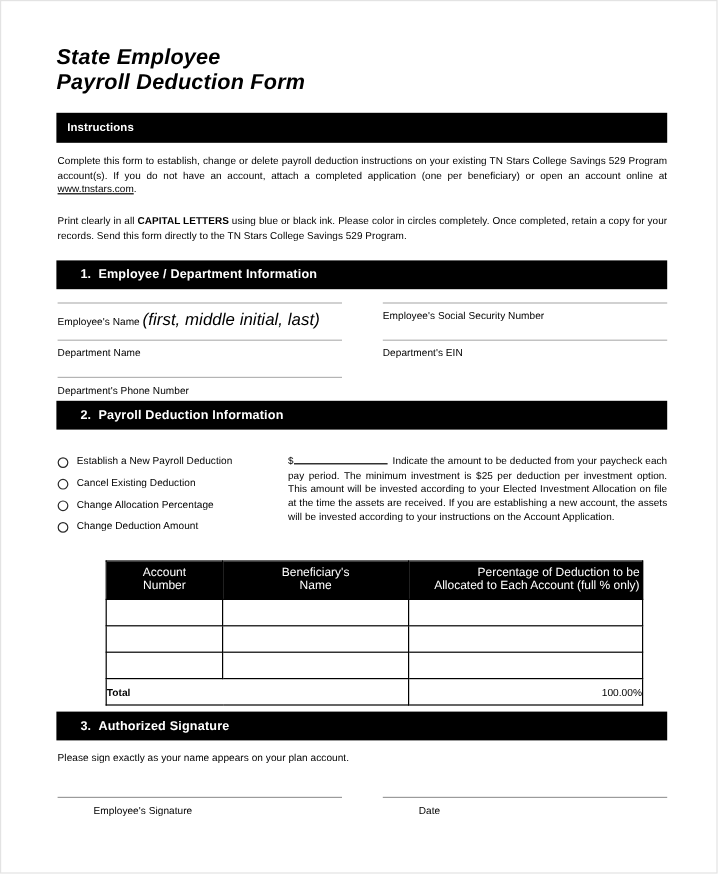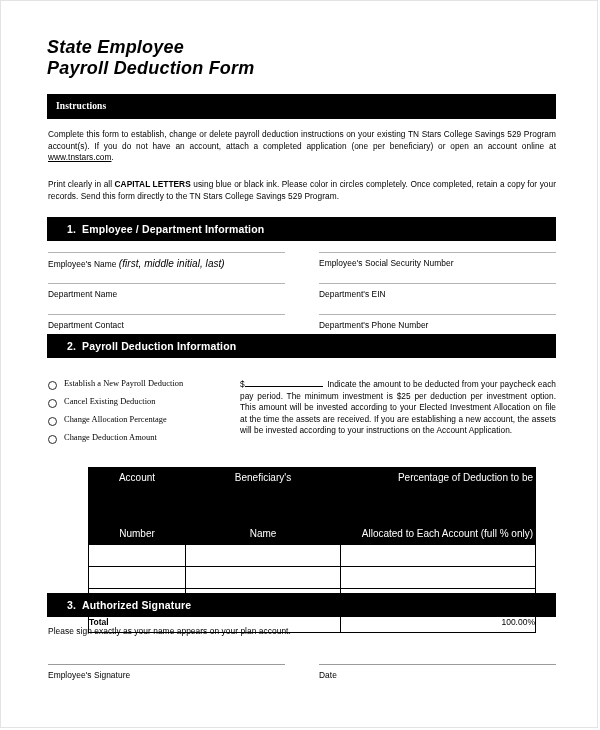--- a/index.html
+++ b/index.html
@@ -47,21 +47,20 @@
     color: #ffffff;
     font-weight: bold;
     box-sizing: border-box;
   }
   .bar-instructions {
     top: 93px;
     height: 25px;
     font-size: 9.5px;
     padding: 7px 0 0 9px;
     letter-spacing: 0.1px;
-    font-family: Liberation Serif, serif;
   }
   .bar-sec {
     height: 24px;
     font-size: 10.5px;
     padding: 6px 0 0 20px;
     letter-spacing: 0.15px;
   }
   .bar-sec .num { display: inline-block; width: 15px; }
   .bar-s1 { top: 216px; }
   .bar-s2 { top: 333px; }
@@ -103,35 +102,34 @@
     border-top: 1.3px solid #b4b4b4;
   }
   .field .lbl {
     font-size: 8.4px;
     padding-top: 5px;
     letter-spacing: 0.05px;
     white-space: nowrap;
   }
   .field .lbl i {
     font-style: italic;
-    font-size: 10px;
+    font-size: 14px;
   }
 
   
   .s2-wrap {
     position: absolute;
     left: 47px;
     top: 377px;
     width: 508px;
     display: flex;
   }
   .opts {
     width: 192px;
     padding-top: 1px;
-    font-family: Liberation Serif, serif;
   }
   .opt {
     display: flex;
     align-items: flex-start;
     height: 18px;
   }
   .ring {
     width: 7px;
     height: 7px;
     border: 1.2px solid #2a2a2a;
@@ -178,21 +176,21 @@
   .tbl thead th {
     background: #000000;
     color: #ffffff;
     font-weight: normal;
     font-size: 10px;
     line-height: 10.5px;
     padding: 5px 2px 5px;
     text-align: center;
     border-color: #000;
   }
-  .tbl thead th .l2 { display: block; margin-top: 45px; }
+  .tbl thead th .l2 { display: block; }
   .tbl tbody td { height: 21px; }
   .tbl .c1 { width: 92px; }
   .tbl .c2 { width: 150px; }
   .tbl .c3 { width: 190px; text-align: right; }
   .tot-row td {
     height: 20px;
     vertical-align: middle;
   }
   .tot-lbl {
     font-size: 8.5px;
@@ -223,20 +221,21 @@
   }
   .sig-field { width: 237px; }
   .sig-field .rule {
     height: 0;
     border-top: 1.3px solid #9b9b9b;
   }
   .sig-field .lbl {
     font-size: 8.4px;
     padding-top: 5px;
     letter-spacing: 0.05px;
+    margin-left: 30px;
   }
 </style>
 </head>
 <body>
 
 <div class="page">
 
   <div class="doc-title">
     <span>State Employee</span>
     <span class="line2">Payroll Deduction Form</span>
@@ -273,24 +272,20 @@
       <div class="field">
         <div class="rule"></div>
         <div class="lbl"><span>Department Name</span></div>
       </div>
       <div class="field">
         <div class="rule"></div>
         <div class="lbl"><span>Department's EIN</span></div>
       </div>
     </div>
     <div class="field-row">
-      <div class="field">
-        <div class="rule"></div>
-        <div class="lbl"><span>Department Contact</span></div>
-      </div>
       <div class="field">
         <div class="rule"></div>
         <div class="lbl"><span>Department's Phone Number</span></div>
       </div>
     </div>
   </div>
 
   <div class="bar bar-sec bar-s2">
     <span class="num">2.</span><span>Payroll Deduction Information</span>
   </div>

